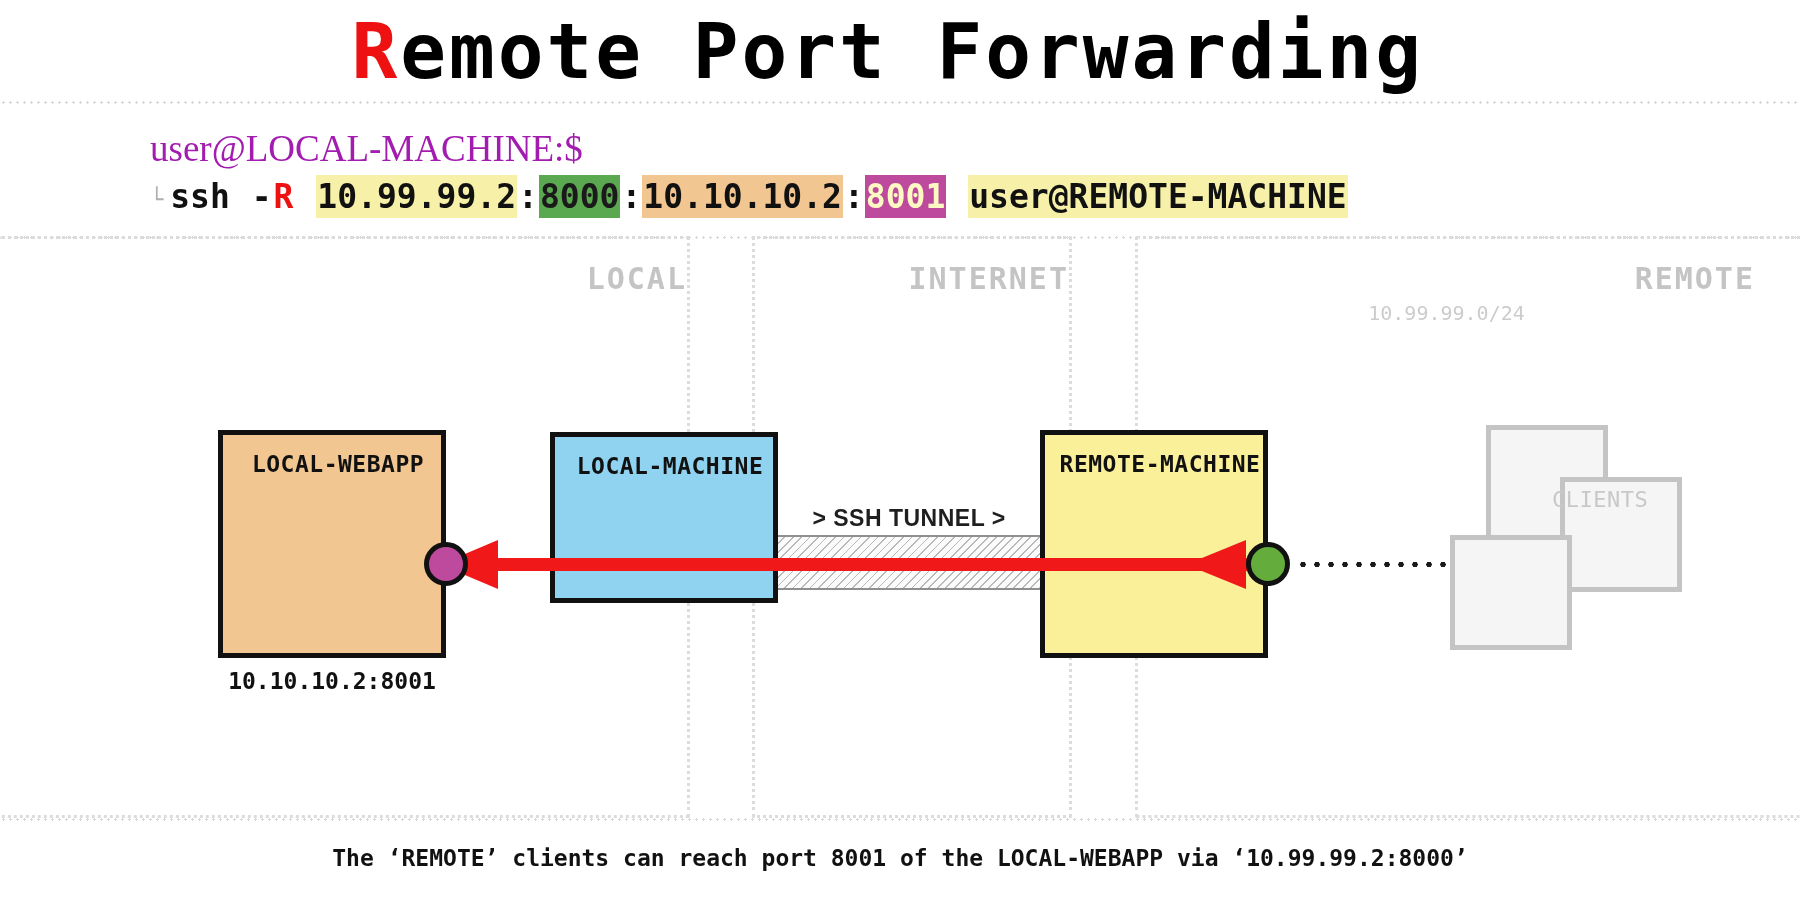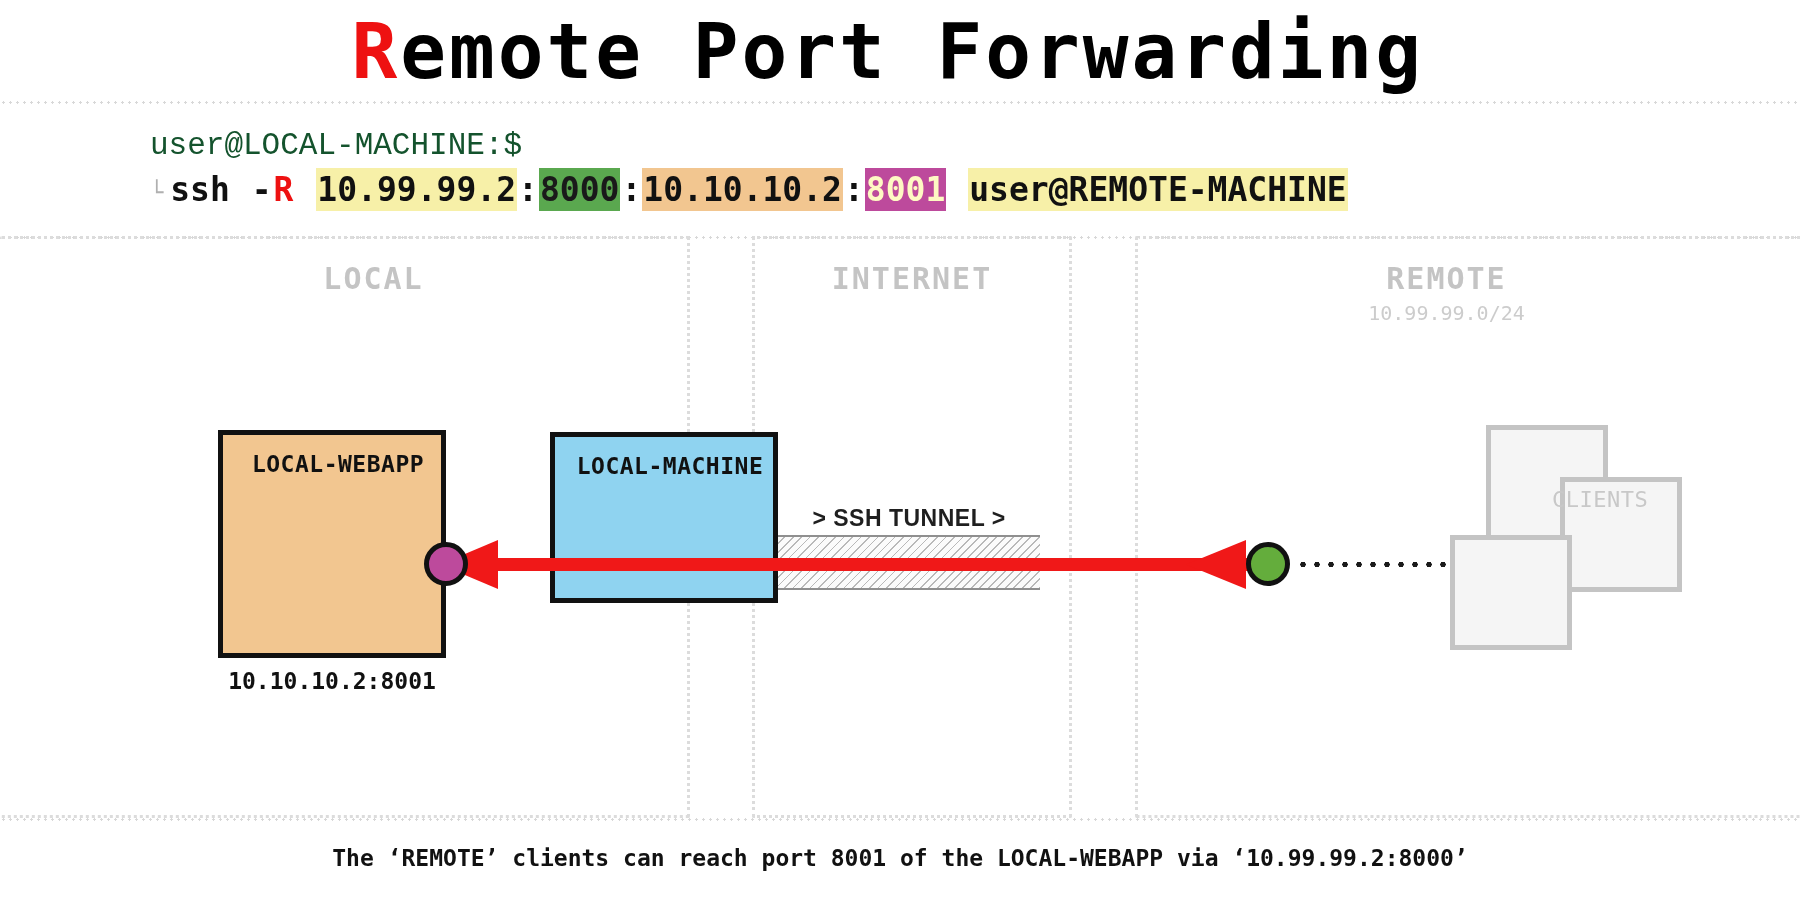--- a/index.html
+++ b/index.html
@@ -52,23 +52,23 @@
   #sep-foot  { top: 818px; }
 
   
   #cmd-block {
     position: absolute;
     left: 150px;
     top: 128px;
     width: 1560px;
   }
   #cmd-prompt {
-    font-family: Liberation Mono, monospace;
-    font-size: 31px;
-    color: #14532d;
+    font-family: Liberation Serif, serif;
+    font-size: 37px;
+    color: #a21caf;
     letter-spacing: 0px;
     white-space: pre;
     line-height: 1.15;
   }
   #cmd-line {
     margin-top: 4px;
     font-family: "DejaVu Sans Mono", "Liberation Mono", monospace;
     font-size: 33px;
     font-weight: 700;
     color: #111111;
@@ -99,21 +99,21 @@
     background: transparent;
   }
   #zone-local    { left: 0px;    top: 236px; width: 690px; height: 582px; border-left: none; }
   #zone-internet { left: 752px;  top: 236px; width: 320px; height: 582px; }
   #zone-remote   { left: 1135px; top: 236px; width: 680px; height: 582px; border-right: none; }
 
   .zone-title {
     position: absolute;
     top: 22px;
     width: 100%;
-    text-align: center;
+    text-align: right;
     font-family: "DejaVu Sans Mono", "Liberation Mono", monospace;
     font-size: 30px;
     font-weight: 700;
     color: #c4c4c4;
     letter-spacing: 2px;
     white-space: pre;
   }
   .zone-sub {
     position: absolute;
     top: 62px;
@@ -309,20 +309,23 @@
 
   <div class="nodebox" id="box-webapp">
     <div class="boxlabel">LOCAL-WEBAPP</div>
   </div>
   <div id="webapp-addr">10.10.10.2:8001</div>
 
   <div class="nodebox" id="box-local">
     <div class="boxlabel">LOCAL-MACHINE</div>
   </div>
 
+  <div class="nodebox" id="box-remote">
+    <div class="boxlabel">REMOTE-MACHINE</div>
+  </div>
 
   <svg id="flow-arrow" viewBox="0 0 820 50" width="820" height="50">
 
     <rect x="40" y="18" width="780" height="13" fill="#f01818"></rect>
 
     <polygon points="0,24.5 58,0 58,49" fill="#f01818"></polygon>
 
     <polygon points="746,24.5 806,0 806,49" fill="#f01818"></polygon>
   </svg>
 

